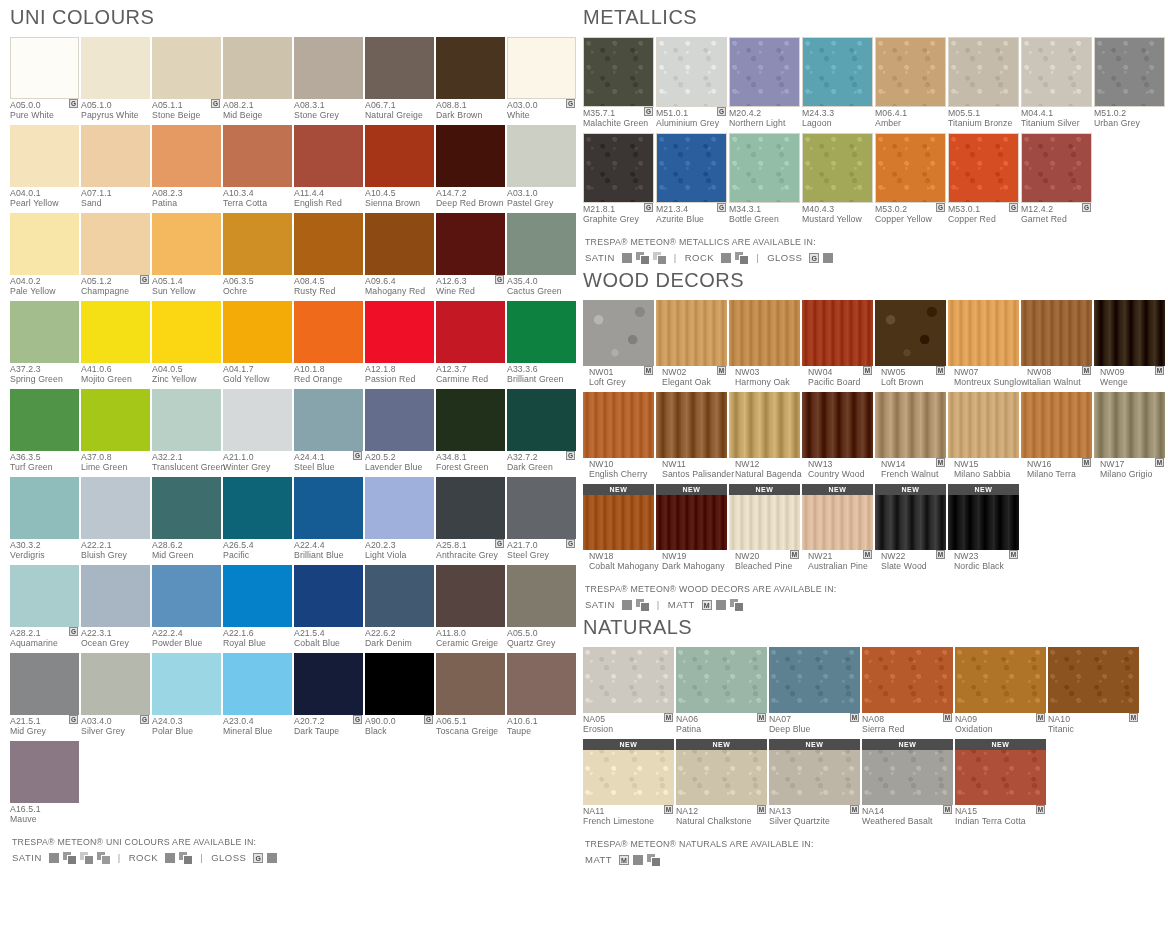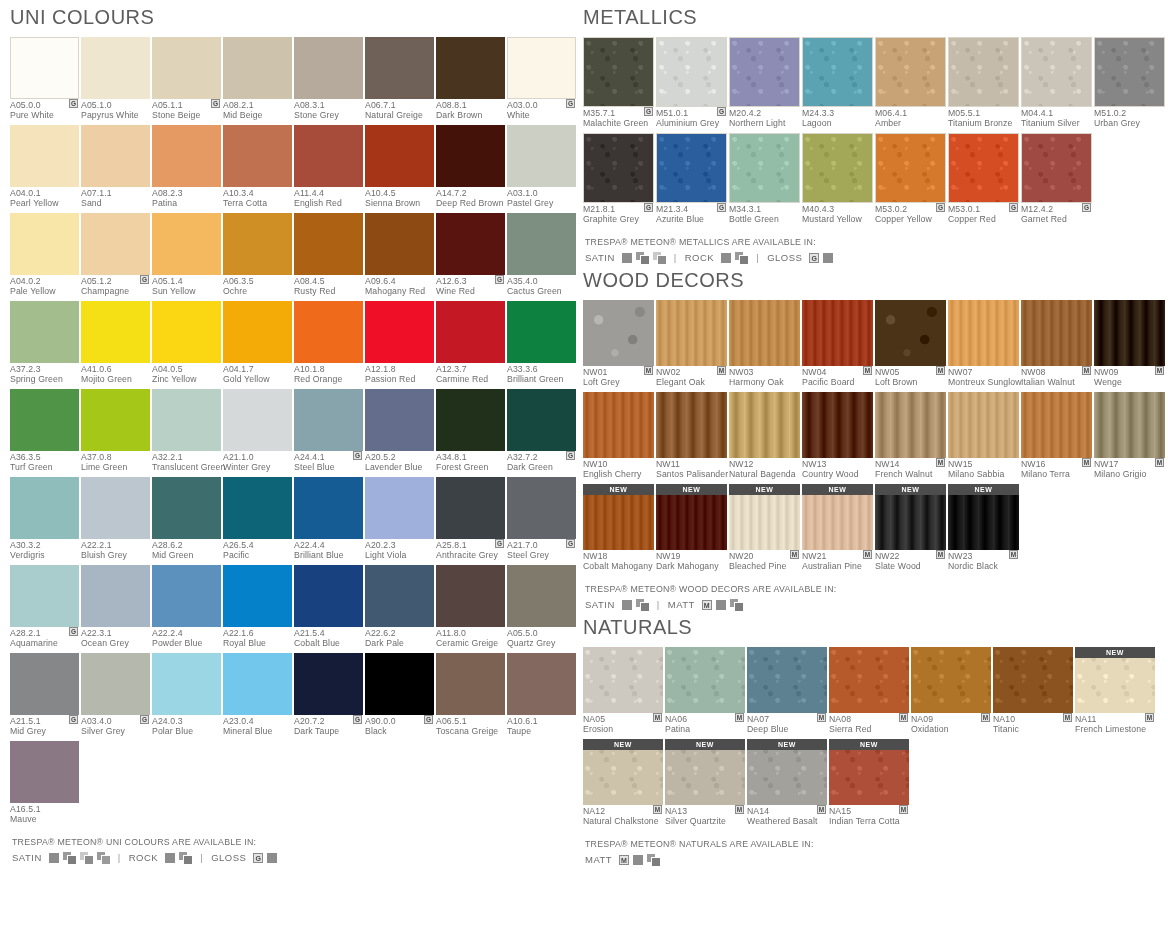--- a/index.html
+++ b/index.html
@@ -77,24 +77,24 @@
   .uni .meta   { height:23px; }
 
   
   .met .swatch { width:71px; }
   .met .chip   { height:70px; }
   .met .meta   { height:23px; }
 
   
   .wood .swatch { width:71px; }
   .wood .chip   { height:66px; }
-  .wood .meta   { height:23px; }
+  .wood .meta   { height:23px;margin-left:6px; }
 
   
-  .nat .swatch { width:80px; }
+  .nat .swatch { width:91px; }
   .nat .chip   { height:66px; }
   .nat .meta   { height:23px; }
 
   .availability { margin:8px 0 0 2px; }
   .avail-line1 {
     font-size:8.8px; letter-spacing:0.25px; color:#6d6d6d;
     margin-bottom:5px;
   }
   .avail-line2 {
     display:flex; align-items:center; gap:4px;
@@ -508,21 +508,21 @@
           <div class="chip" style="background: rgb(23, 66, 127);"></div>
           <div class="meta">
             <span class="code">A21.5.4</span>
             <span class="name">Cobalt Blue</span>
           </div>
         </div>
         <div class="swatch">
           <div class="chip" style="background: rgb(66, 89, 114);"></div>
           <div class="meta">
             <span class="code">A22.6.2</span>
-            <span class="name">Dark Pale</span>
+            <span class="name">Dark Denim</span>
           </div>
         </div>
         <div class="swatch">
           <div class="chip" style="background: rgb(85, 68, 63);"></div>
           <div class="meta">
             <span class="code">A11.8.0</span>
             <span class="name">Ceramic Greige</span>
           </div>
         </div>
         <div class="swatch">

